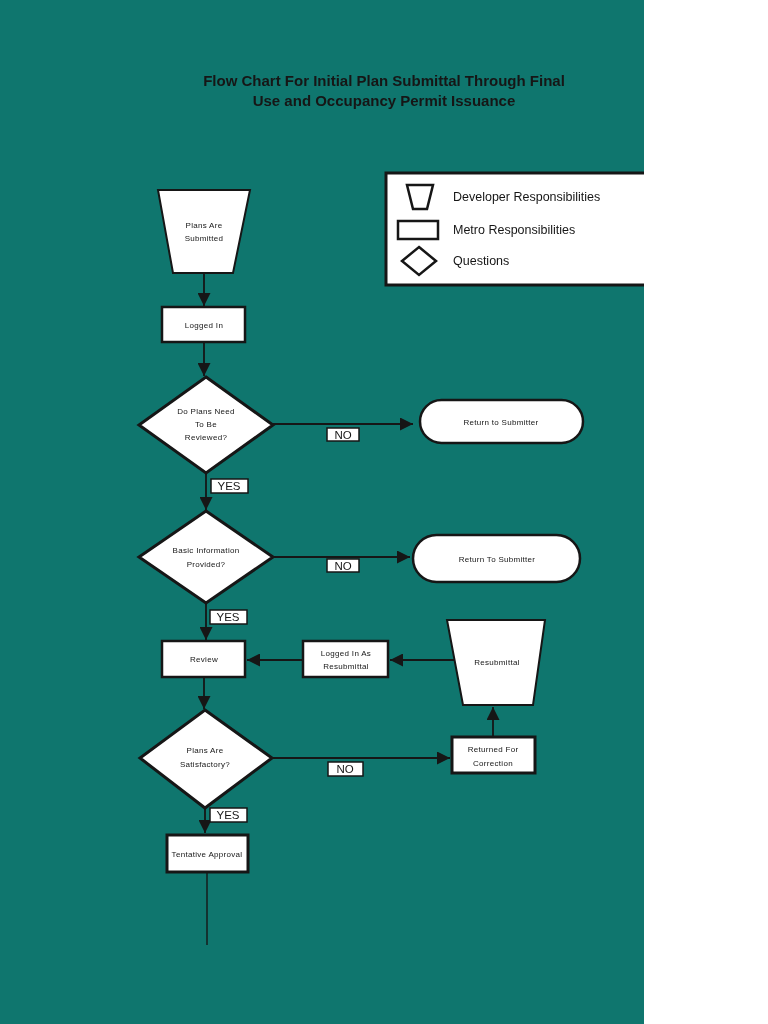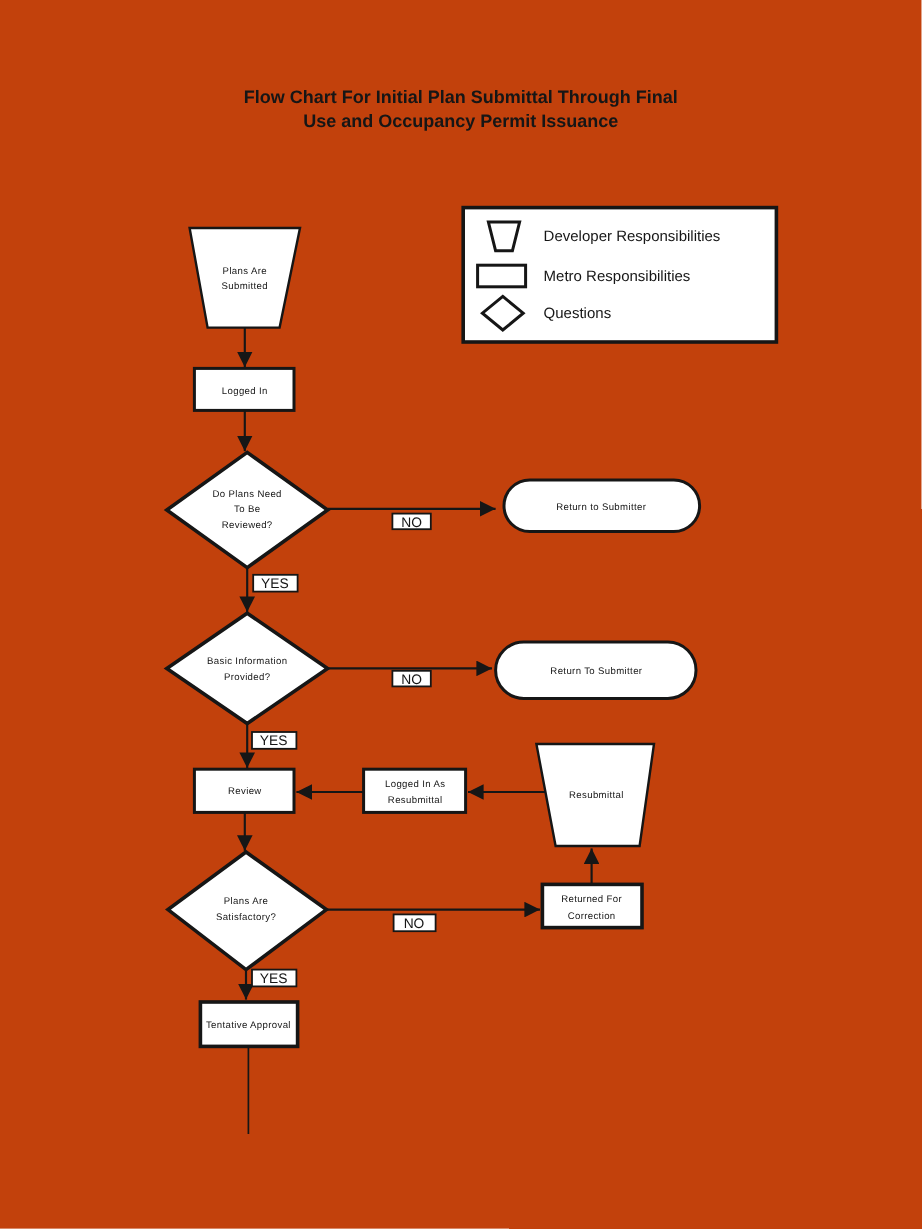--- a/index.html
+++ b/index.html
@@ -5,23 +5,23 @@
   html, body {
     margin: 0;
     padding: 0;
     width: 768px;
     height: 1024px;
     background: #ffffff;
     font-family: "Liberation Sans", sans-serif;
   }
   #page {
     position: relative;
-    width: 768px;
+    width: 644px;
     height: 1024px;
-    background: #c2410c;
+    background: #0f766e;
     overflow: hidden;
   }
   svg { display: block; }
   .shape  { fill: #ffffff; stroke: #161616; }
   .sw2    { stroke-width: 2; }
   .sw25   { stroke-width: 2.5; }
   .sw3    { stroke-width: 3; }
   .edge   { stroke: #161616; stroke-width: 1.8; fill: none; }
   .thin   { stroke: #161616; stroke-width: 1.4; fill: none; }
   .lblbox { fill: #ffffff; stroke: #161616; stroke-width: 1.5; }

